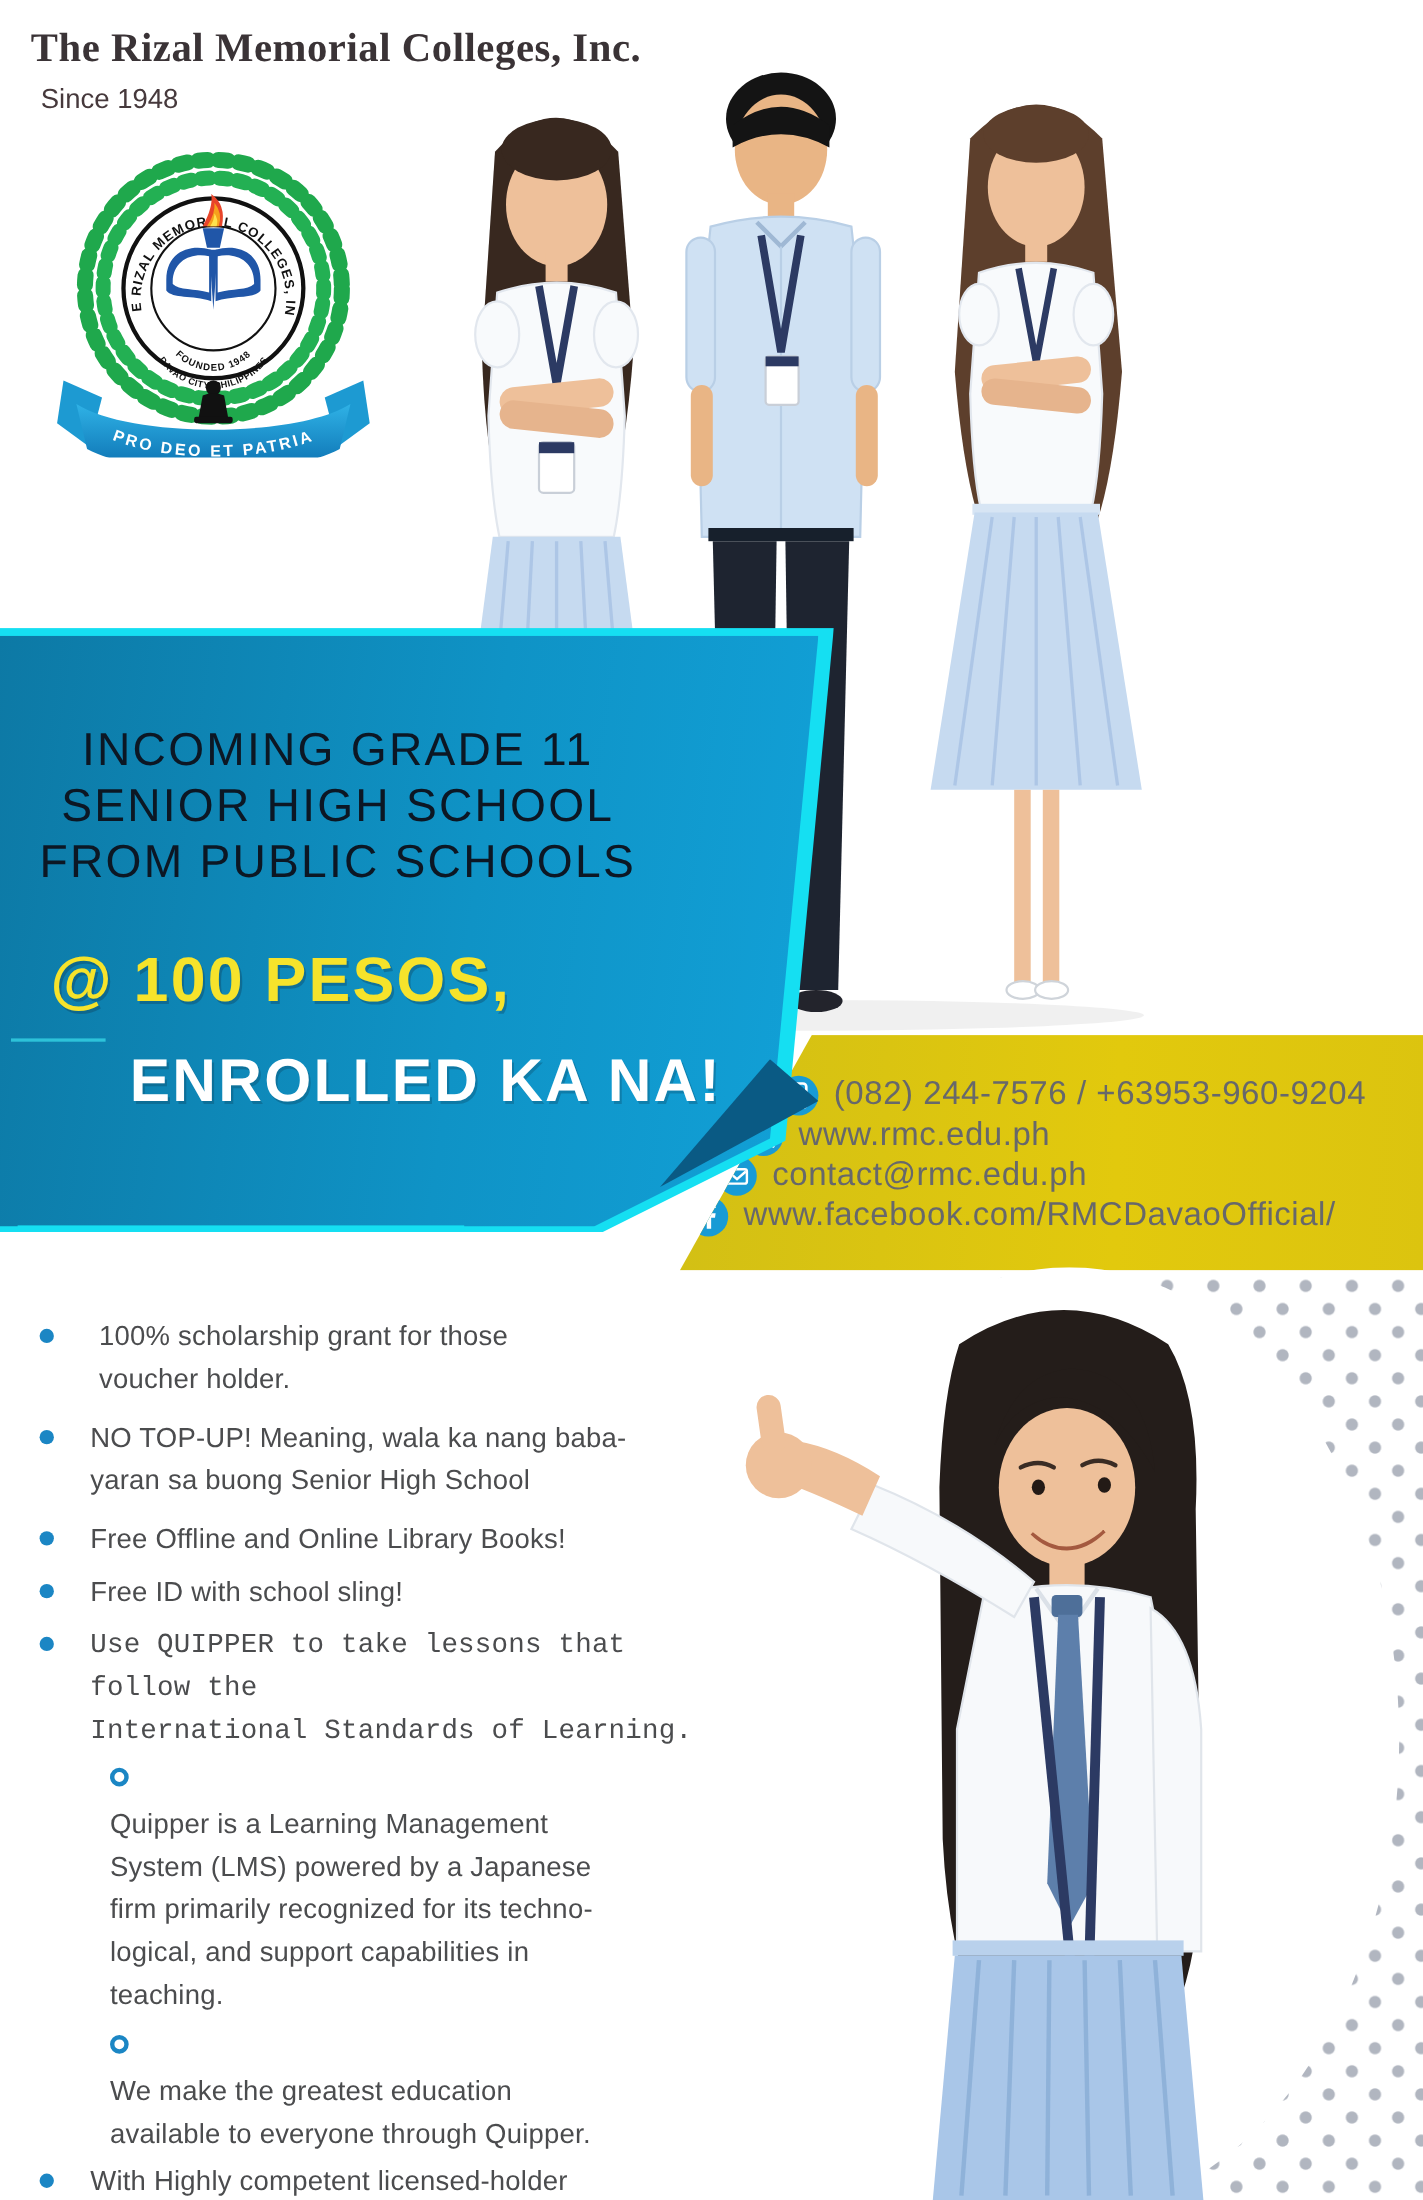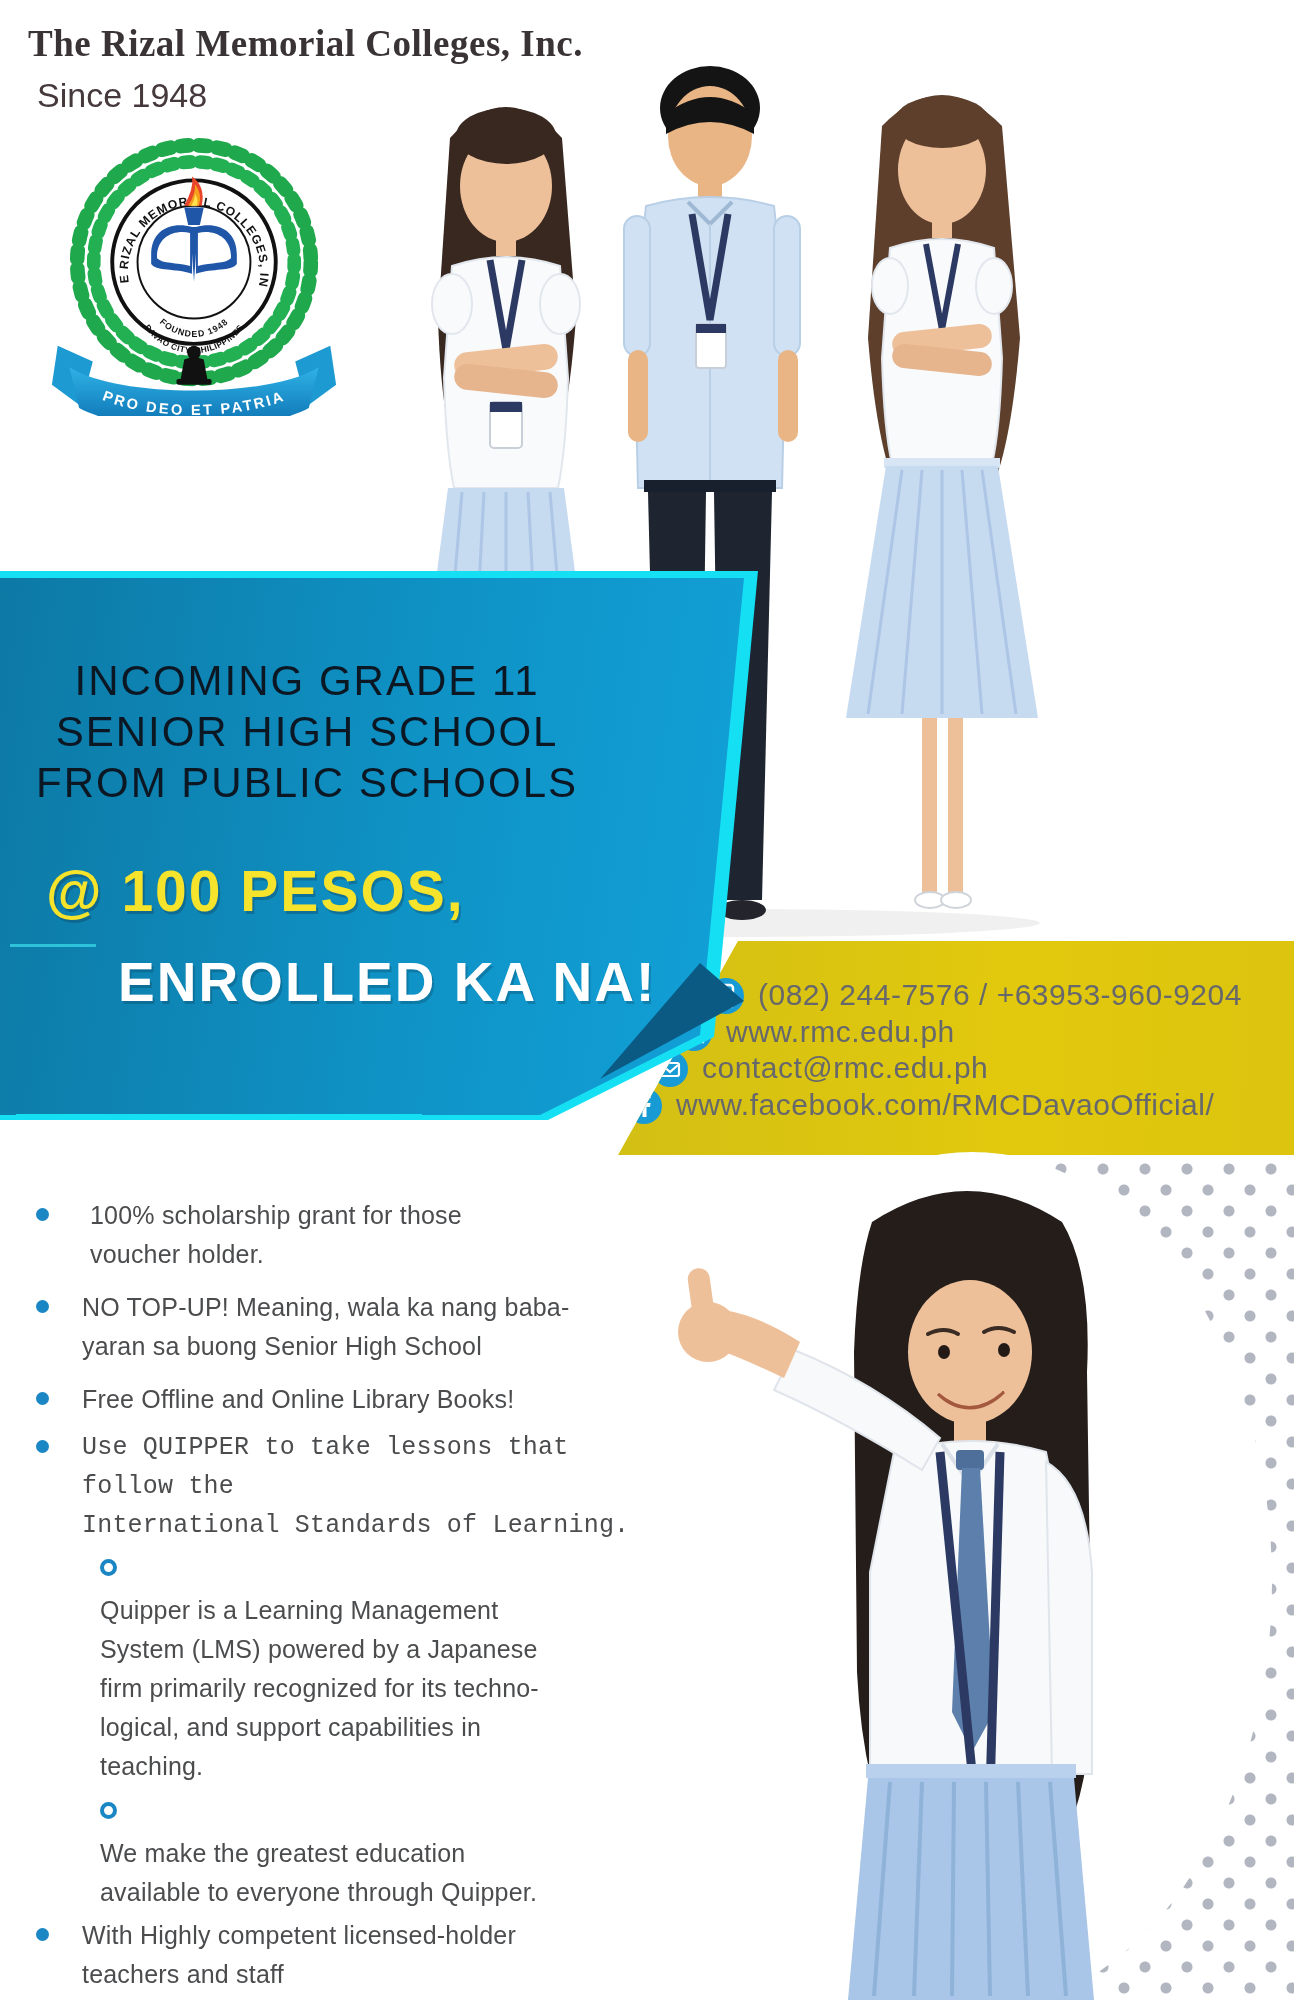--- a/index.html
+++ b/index.html
@@ -2,21 +2,21 @@
 <html><head>
 <meta charset="utf-8">
 <style>
   html,body{margin:0;padding:0;}
   body{background:#e8e8e8;font-family:"Liberation Sans",sans-serif;}
   #poster{position:relative;width:1294px;height:2000px;background:#ffffff;overflow:hidden;margin:0 auto;}
   .abs{position:absolute;}
 
   
   .title{left:28px;top:22px;font-family:"Liberation Serif",serif;font-weight:bold;font-size:37px;color:#3a3336;letter-spacing:.5px;}
-  .subtitle{left:37px;top:76px;font-size:34px;color:#46393c;}
+  .subtitle{left:37px;top:76px;font-size:25px;color:#46393c;}
 
   
   .banner-cyan{left:0;top:571px;width:770px;height:551px;background:#15dff2;
     clip-path:polygon(0 0,758px 0,714px 466px,548px 549px,0 549px);}
   .banner-main{left:0;top:571px;width:770px;height:551px;
     background:linear-gradient(98deg,#0d79a5 0%,#0f93c6 55%,#12a2d9 100%);
     clip-path:polygon(0 7px,744px 7px,700px 464px,540px 544px,0 544px);}
   .banner-fold{left:0;top:571px;width:770px;height:551px;background:#0a5a84;
     clip-path:polygon(700px 392px,744px 430px,600px 508px);}
   .banner-underline-bottom{left:16px;top:1114px;width:406px;height:5px;background:#15dff2;}
@@ -320,20 +320,26 @@
         </span>
       <div class="benefit-text">NO TOP-UP! Meaning, wala ka nang baba-
 yaran sa buong Senior High School</div>
     </div>
     <div class="benefit level1 tight">
       <span class="marker">
           <span class="dot"></span>
         </span>
       <div class="benefit-text">Free Offline and Online Library Books!</div>
     </div>
+    <div class="benefit level1 tight">
+      <span class="marker">
+          <span class="dot"></span>
+        </span>
+      <div class="benefit-text">Free ID with school sling!</div>
+    </div>
     <div class="benefit level1 lead-sub">
       <span class="marker">
           <span class="dot"></span>
         </span>
       <div class="benefit-text">Use QUIPPER to take lessons that follow the
 International Standards of Learning.</div>
     </div>
     <div class="benefit level2">
       <span class="marker">
           <span class="ring"></span>

